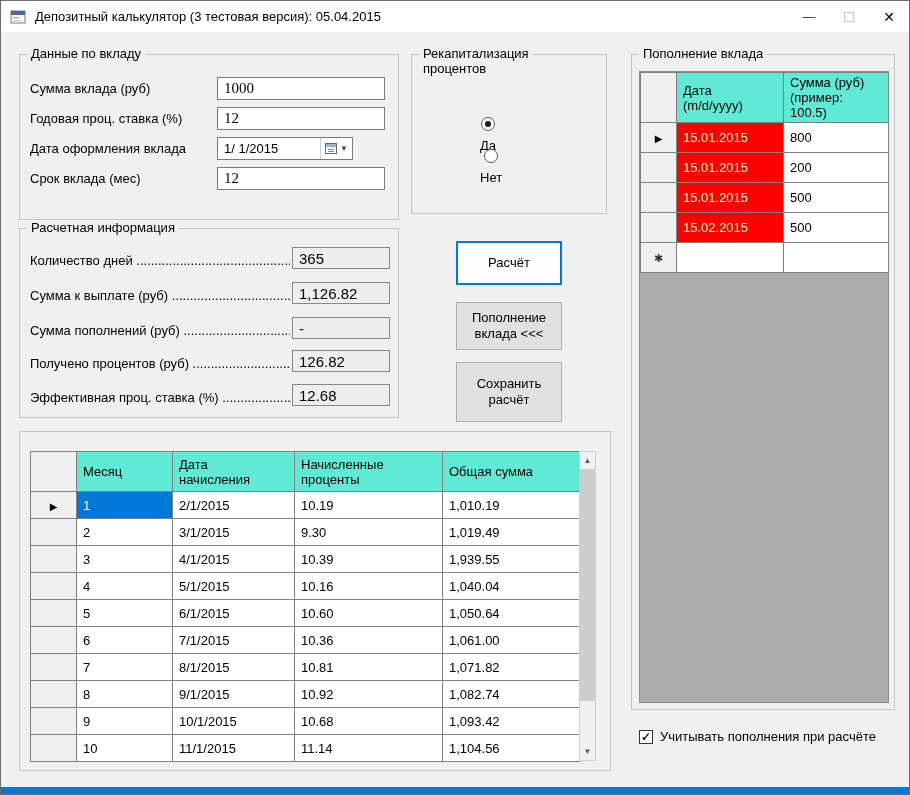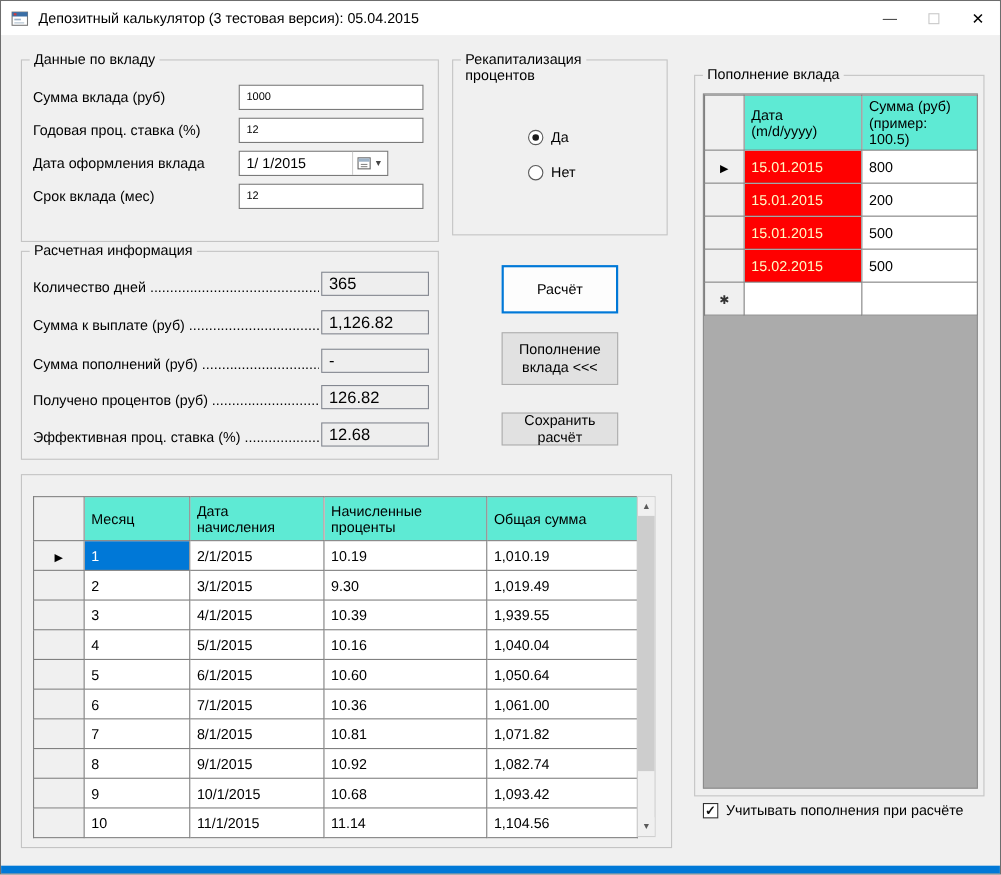--- a/index.html
+++ b/index.html
@@ -19,31 +19,31 @@
 
   .client { position:absolute; top:31px; left:0; right:0; bottom:7px; background:#f0f0f0; }
   .bottom-edge { position:absolute; left:0; right:0; bottom:0; height:7px; background:#0078d7; }
 
   
   .gb { position:absolute; border:1px solid #c4c4c4; }
   .gb-legend { position:absolute; top:-9px; left:7px; background:#f0f0f0; padding:0 4px; line-height:15px; white-space:pre-line; font-size:13px; }
 
   
   .fld-label { position:absolute; left:10px; white-space:nowrap; }
-  .textbox { position:absolute; height:23px; background:#fff; border:1px solid #7a7a7a; font-family:Liberation Sans, sans-serif; font-size:10px; padding:2px 6px; }
+  .textbox { position:absolute; height:23px; background:#fff; border:1px solid #7a7a7a; font-family:Liberation Serif, serif; font-size:15px; padding:2px 6px; }
   .datepicker { position:absolute; height:23px; background:#fff; border:1px solid #7a7a7a; display:flex; align-items:center; }
   .datepicker .dp-value { flex:1; padding-left:6px; }
   .dp-btn { width:32px; height:100%; display:flex; align-items:center; justify-content:center; gap:3px; border-left:1px solid #cfcfcf; }
   .cal-icon { width:12px; height:11px; border:1px solid #666; background:#fff; position:relative; }
   .cal-icon::before { content:""; position:absolute; left:0; right:0; top:0; height:3px; background:#9db3c8; }
   .cal-icon::after { content:""; position:absolute; left:2px; right:2px; top:5px; height:1px; box-shadow:0 2px 0 #888; background:#888; }
   .dp-arrow { font-size:8px; color:#444; }
 
   
-  .radio-row { position:absolute; display:flex; align-items:center; gap:7px; }
+  .radio-row { position:absolute; display:flex; align-items:center; gap:7px;flex-direction:column; }
   .radio-circle { width:14px; height:14px; border-radius:50%; border:1px solid #5a5a5a; background:#fff; position:relative; }
   .radio-circle.sel::after { content:""; position:absolute; left:3px; top:3px; width:6px; height:6px; border-radius:50%; background:#1a1a1a; }
 
   
   .calc-row-label { position:absolute; left:10px; width:260px; white-space:nowrap; overflow:hidden; }
   .calc-box { position:absolute; left:272px; width:98px; height:22px; background:#eeeeee; border:1px solid #838790; padding:2px 6px; font-size:15px; }
 
   
   .btn { position:absolute; background:#e1e1e1; border:1px solid #adadad; font-family:"Liberation Sans", sans-serif; font-size:13px; display:flex; align-items:center; justify-content:center; text-align:center; white-space:pre-line; line-height:16px; cursor:default; }
   .btn.primary { background:#fdfdfd; border:2px solid #0078d7; }
@@ -153,21 +153,21 @@
       <span class="calc-row-label" style="top:127px;">Получено процентов (руб) ...................................................</span>
       <div class="calc-box" style="top:121px;">126.82</div>
 
       <span class="calc-row-label" style="top:161px;">Эффективная проц. ставка (%) ............................................</span>
       <div class="calc-box" style="top:155px;">12.68</div>
     </div>
 
     <button class="btn primary" style="left:455px; top:209px; width:106px; height:44px;">Расчёт</button>
     <button class="btn" style="left:455px; top:270px; width:106px; height:48px;">Пополнение
 вклада &lt;&lt;&lt;</button>
-    <button class="btn" style="left:455px; top:343px; width:106px; height:30px;">Сохранить
+    <button class="btn" style="left:455px; top:330px; width:106px; height:60px;">Сохранить
 расчёт</button>
 
     <div class="gb" style="left:18px; top:399px; width:592px; height:340px;">
 
       <div class="grid-wrap" style="left:10px; top:19px;">
         <table class="grid" style="width:549px;">
           <colgroup>
             <col style="width:46px">
               <col style="width:96px">
               <col style="width:122px">
@@ -264,21 +264,21 @@
         <div class="vs-arrow up">
             <span>▲</span>
           </div>
         <div class="vs-thumb"></div>
         <div class="vs-arrow down">
             <span>▼</span>
           </div>
       </div>
     </div>
 
-    <div class="gb" style="left:630px; top:22px; width:264px; height:656px;margin-top:14px;">
+    <div class="gb" style="left:630px; top:22px; width:264px; height:656px;">
       <span class="gb-legend">Пополнение вклада</span>
 
       <div class="grid-bg" style="left:7px; top:16px; width:250px; height:632px;"></div>
 
       <div class="grid-wrap" style="left:8px; top:17px;">
         <table class="grid" style="width:248px;">
           <colgroup>
             <col style="width:36px">
               <col style="width:107px">
               <col style="width:105px">

